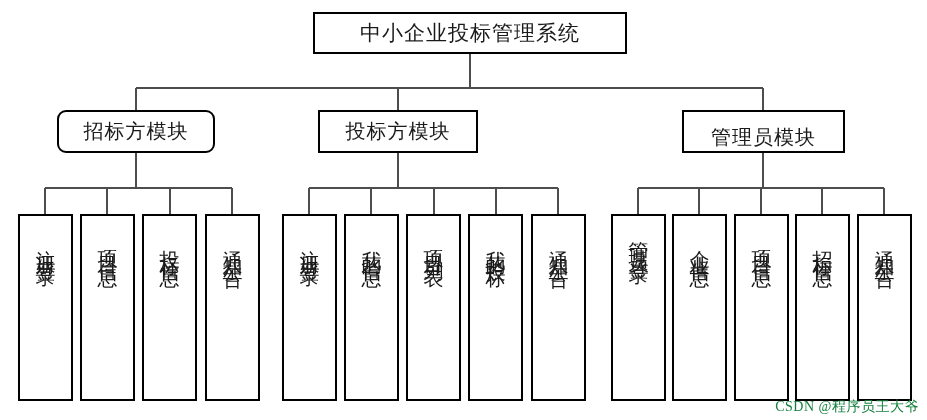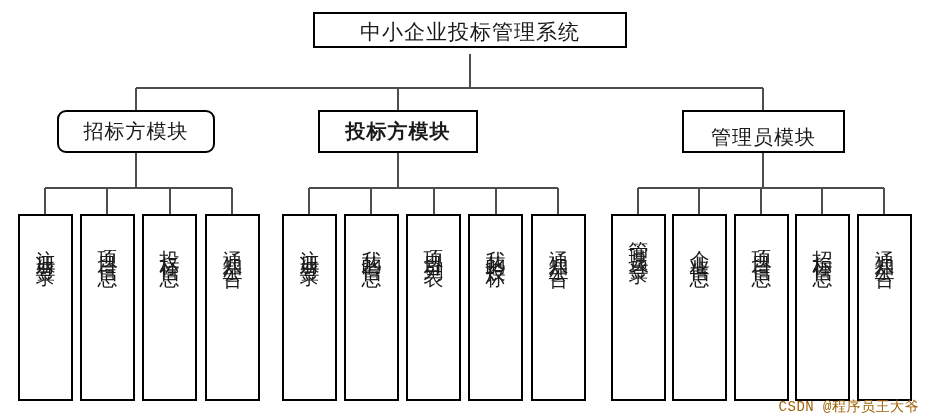--- a/index.html
+++ b/index.html
@@ -30,24 +30,23 @@
     border: 2px solid #000000;
     display: flex;
     align-items: center;
     justify-content: center;
     color: #1a1a1a;
   }
   .node.root {
     left: 313px;
     top: 12px;
     width: 314px;
-    height: 36px;
+    height: 42px;
     font-size: 21px;
     letter-spacing: 1px;
-    align-items: flex-end;
   }
   .node.module {
     height: 43px;
     font-size: 20px;
     letter-spacing: 1px;
   }
   .node.leaf {
     top: 214px;
     width: 55px;
     height: 187px;
@@ -61,23 +60,23 @@
     text-orientation: upright;
     letter-spacing: 6px;
     line-height: 1.05;
     white-space: nowrap;
     color: #1a1a1a;
   }
   .watermark {
     position: absolute;
     right: 8px;
     bottom: 4px;
-    font-family: Liberation Mono, monospace;
+    font-family: Liberation Serif, serif;
     font-size: 14px;
-    color: #a16207;
+    color: #15803d;
     letter-spacing: 0.5px;
     white-space: nowrap;
     user-select: none;
   }
 </style>
 </head>
 <body>
 
 <div id="canvas">
 
@@ -117,21 +116,21 @@
     </g>
   </svg>
 
   <div class="node root">
     <span>中小企业投标管理系统</span>
   </div>
 
   <div class="node module" style="left:57px; top:110px; width:158px;border-radius:9px;">
     <span>招标方模块</span>
   </div>
-  <div class="node module" style="left:318px; top:110px; width:160px;font-weight:bold;">
+  <div class="node module" style="left:318px; top:110px; width:160px;">
     <span>投标方模块</span>
   </div>
   <div class="node module" style="left:682px; top:110px; width:163px;align-items:flex-end;">
     <span>管理员模块</span>
   </div>
 
   <div class="node leaf" style="left:18px;">
     <span class="leaf-text">注册登录</span>
   </div>
   <div class="node leaf" style="left:80px;">

